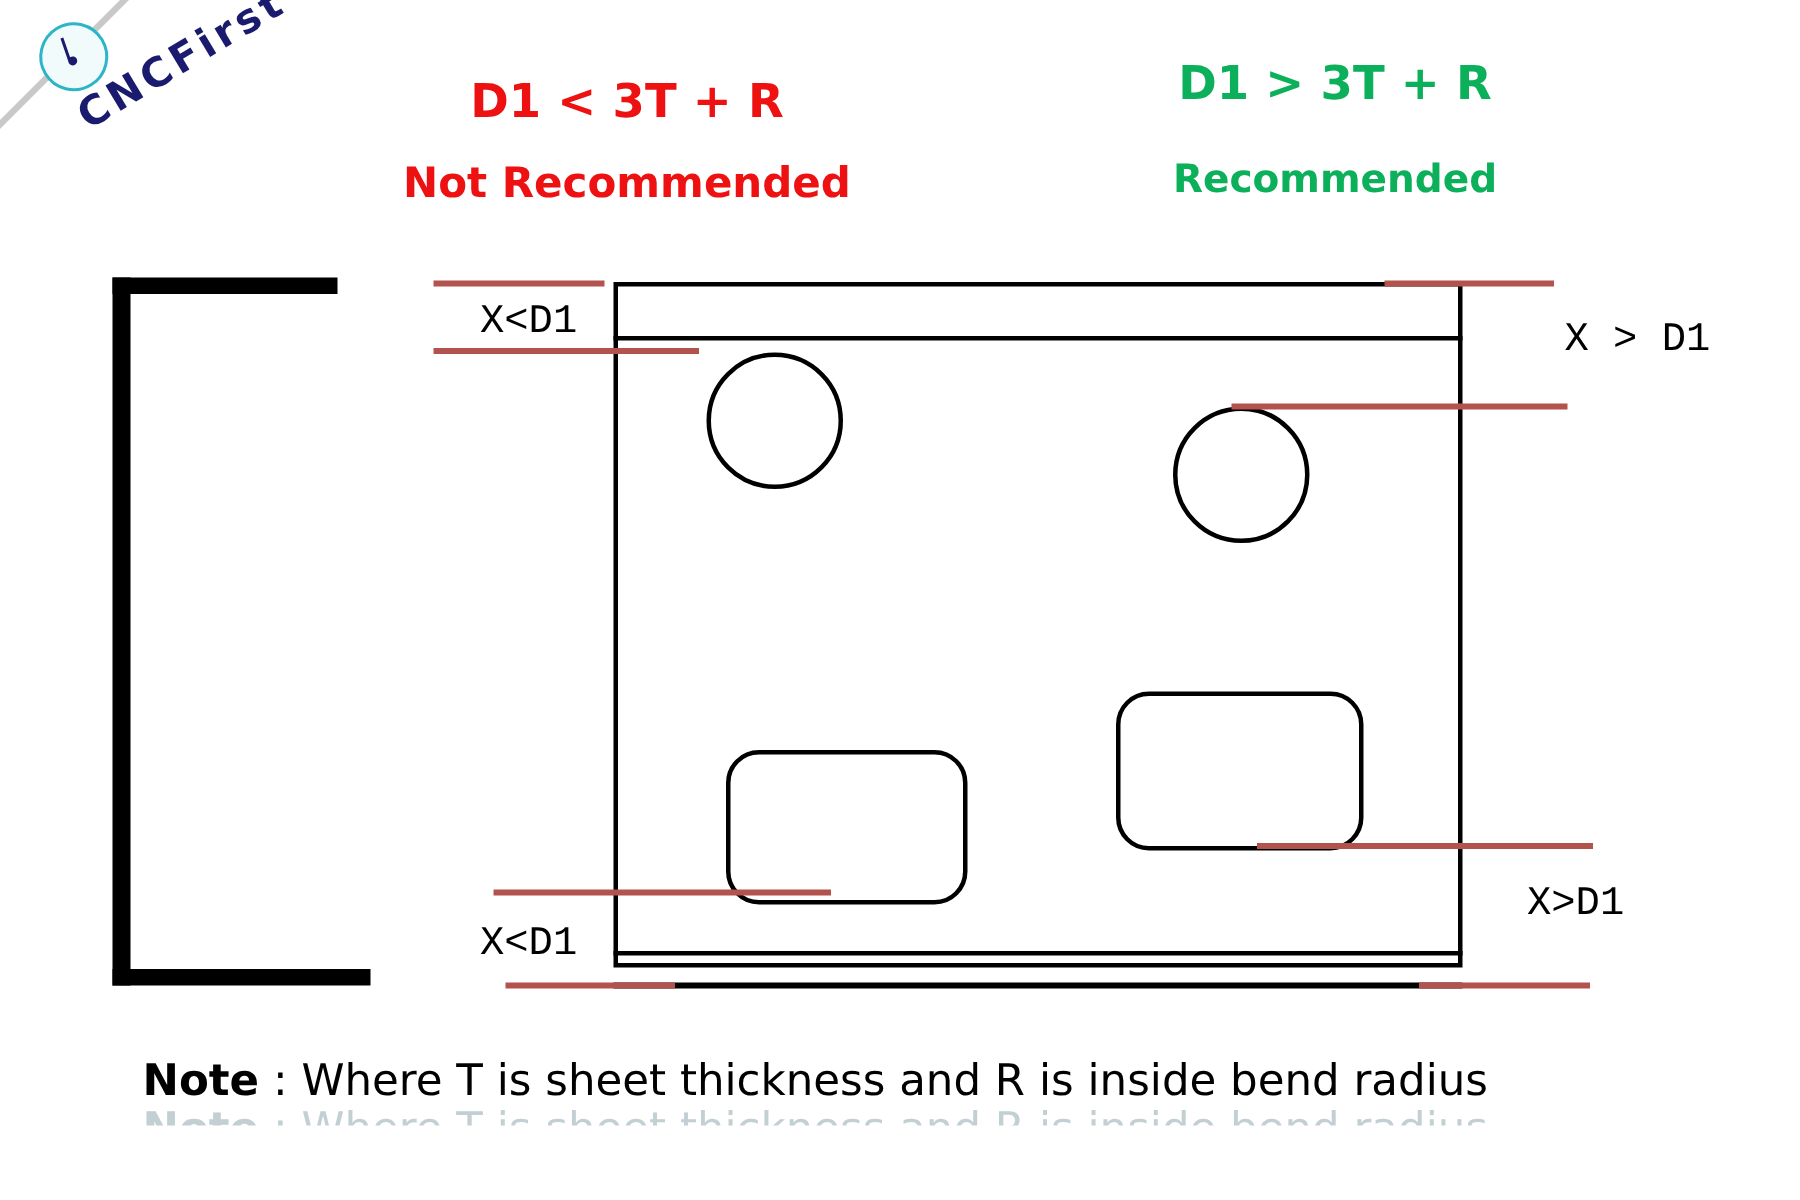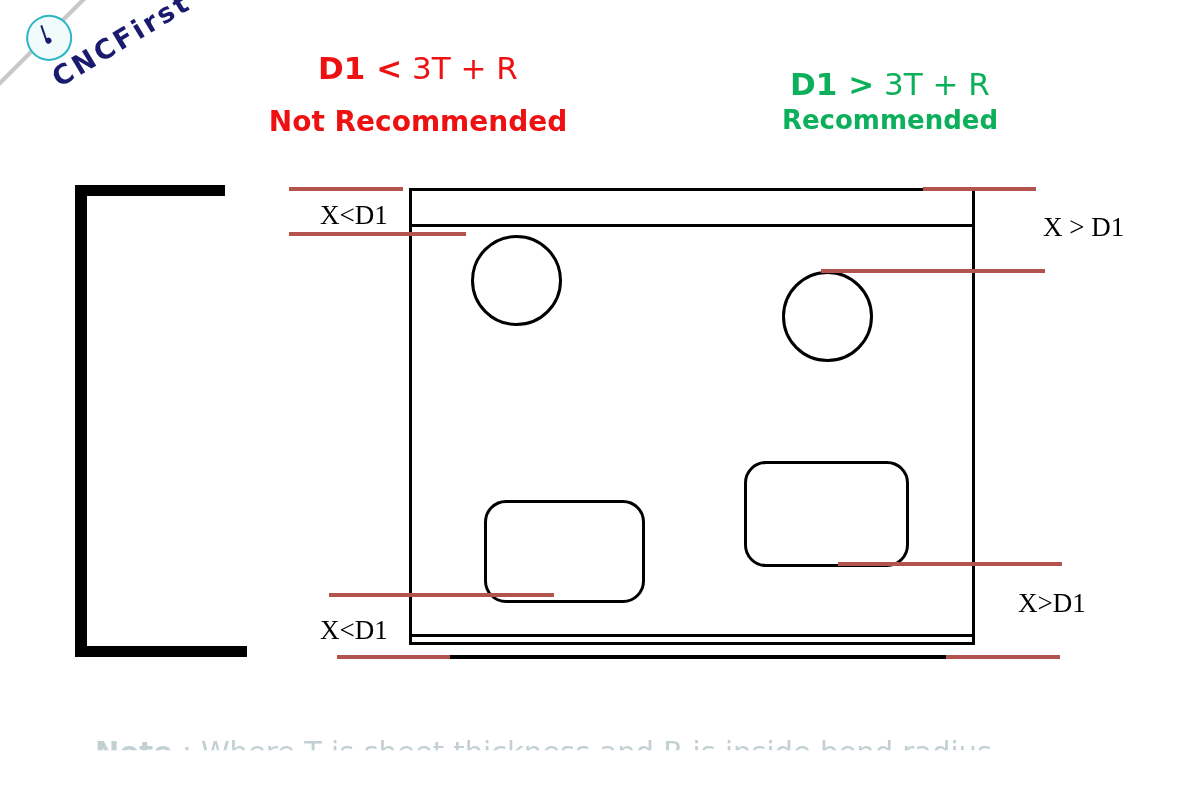--- a/index.html
+++ b/index.html
@@ -90,23 +90,23 @@
   .heading {
     position: absolute;
     text-align: center;
     font-family: "DejaVu Sans", sans-serif;
     font-size: 31px;
     white-space: nowrap;
   }
   .heading .strong { font-weight: bold; }
   .head-left-1 { left: 228px; top: 50px; width: 380px; color: #ee1111; }
   .head-left-2 { left: 228px; top: 105px; width: 380px; color: #ee1111; font-weight: bold; font-size: 28px;}
-  .head-right-1 { left: 700px; top: 66px; width: 380px; color: #0db05a; }
+  .head-right-1 { left: 700px; top: 38px; width: 380px; color: #0db05a; }
   .head-right-2 { left: 700px; top: 105px; width: 380px; color: #0db05a; font-weight: bold; font-size: 26px;}
-  .head-left-1 .rest, .head-right-1 .rest { font-weight: normal; }
+  .head-left-1 .rest, .head-right-1 .rest { font-weight: bold; }
 
   
   .channel {
     position: absolute;
     left: 75px;
     top: 185px;
     width: 172px;
     height: 472px;
   }
   .ch-top {
@@ -179,21 +179,21 @@
   
   .redline {
     position: absolute;
     height: 4px;
     background: #b3534e;
   }
 
   
   .dim-label {
     position: absolute;
-    font-family: Liberation Serif, serif;
+    font-family: Liberation Mono, monospace;
     font-size: 27px;
     color: #000;
     white-space: nowrap;
   }
   .lbl-xd1-top    { left: 320px; top: 200px; }
   .lbl-xd1-bottom { left: 320px; top: 615px; }
   .lbl-xgd1-top   { left: 1008px; top: 212px; margin-left: 35px; }
   .lbl-xgd1-bottom{ left: 1018px; top: 588px; }
 
   
@@ -276,17 +276,20 @@
   <div class="redline" style="left:329px; top:593px; width:225px;"></div>
   <div class="redline" style="left:337px; top:655px; width:113px;"></div>
   <div class="redline" style="left:838px; top:562px; width:224px;"></div>
   <div class="redline" style="left:946px; top:655px; width:114px;"></div>
 
   <div class="dim-label lbl-xd1-top">X&lt;D1</div>
   <div class="dim-label lbl-xd1-bottom">X&lt;D1</div>
   <div class="dim-label lbl-xgd1-top">X &gt; D1</div>
   <div class="dim-label lbl-xgd1-bottom">X&gt;D1</div>
 
+  <div class="note">
+    <b>Note</b><span> : Where T is sheet thickness and R is inside bend radius</span>
+  </div>
   <div class="note-ghost">
     <b>Note</b><span> : Where T is sheet thickness and R is inside bend radius</span>
   </div>
   <div class="bottom-band"></div>
 </div>
 
 </body></html>

